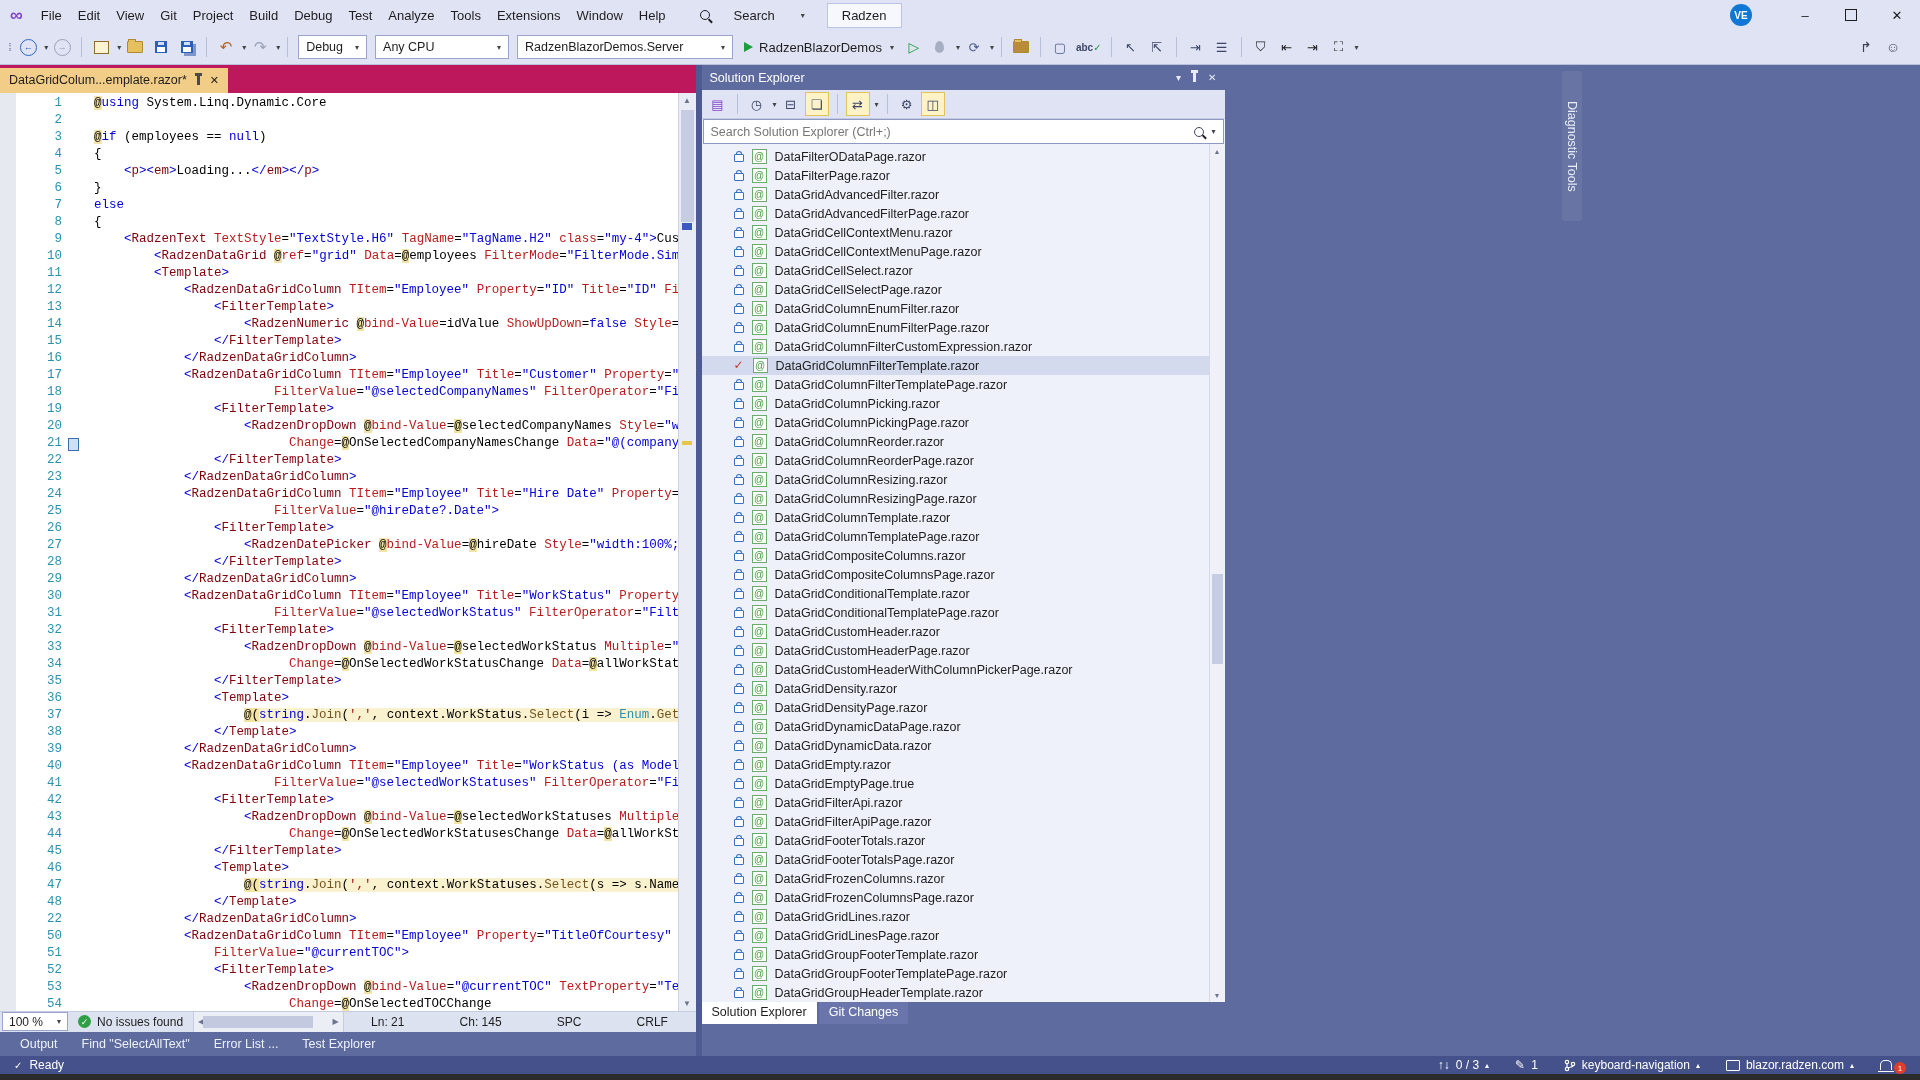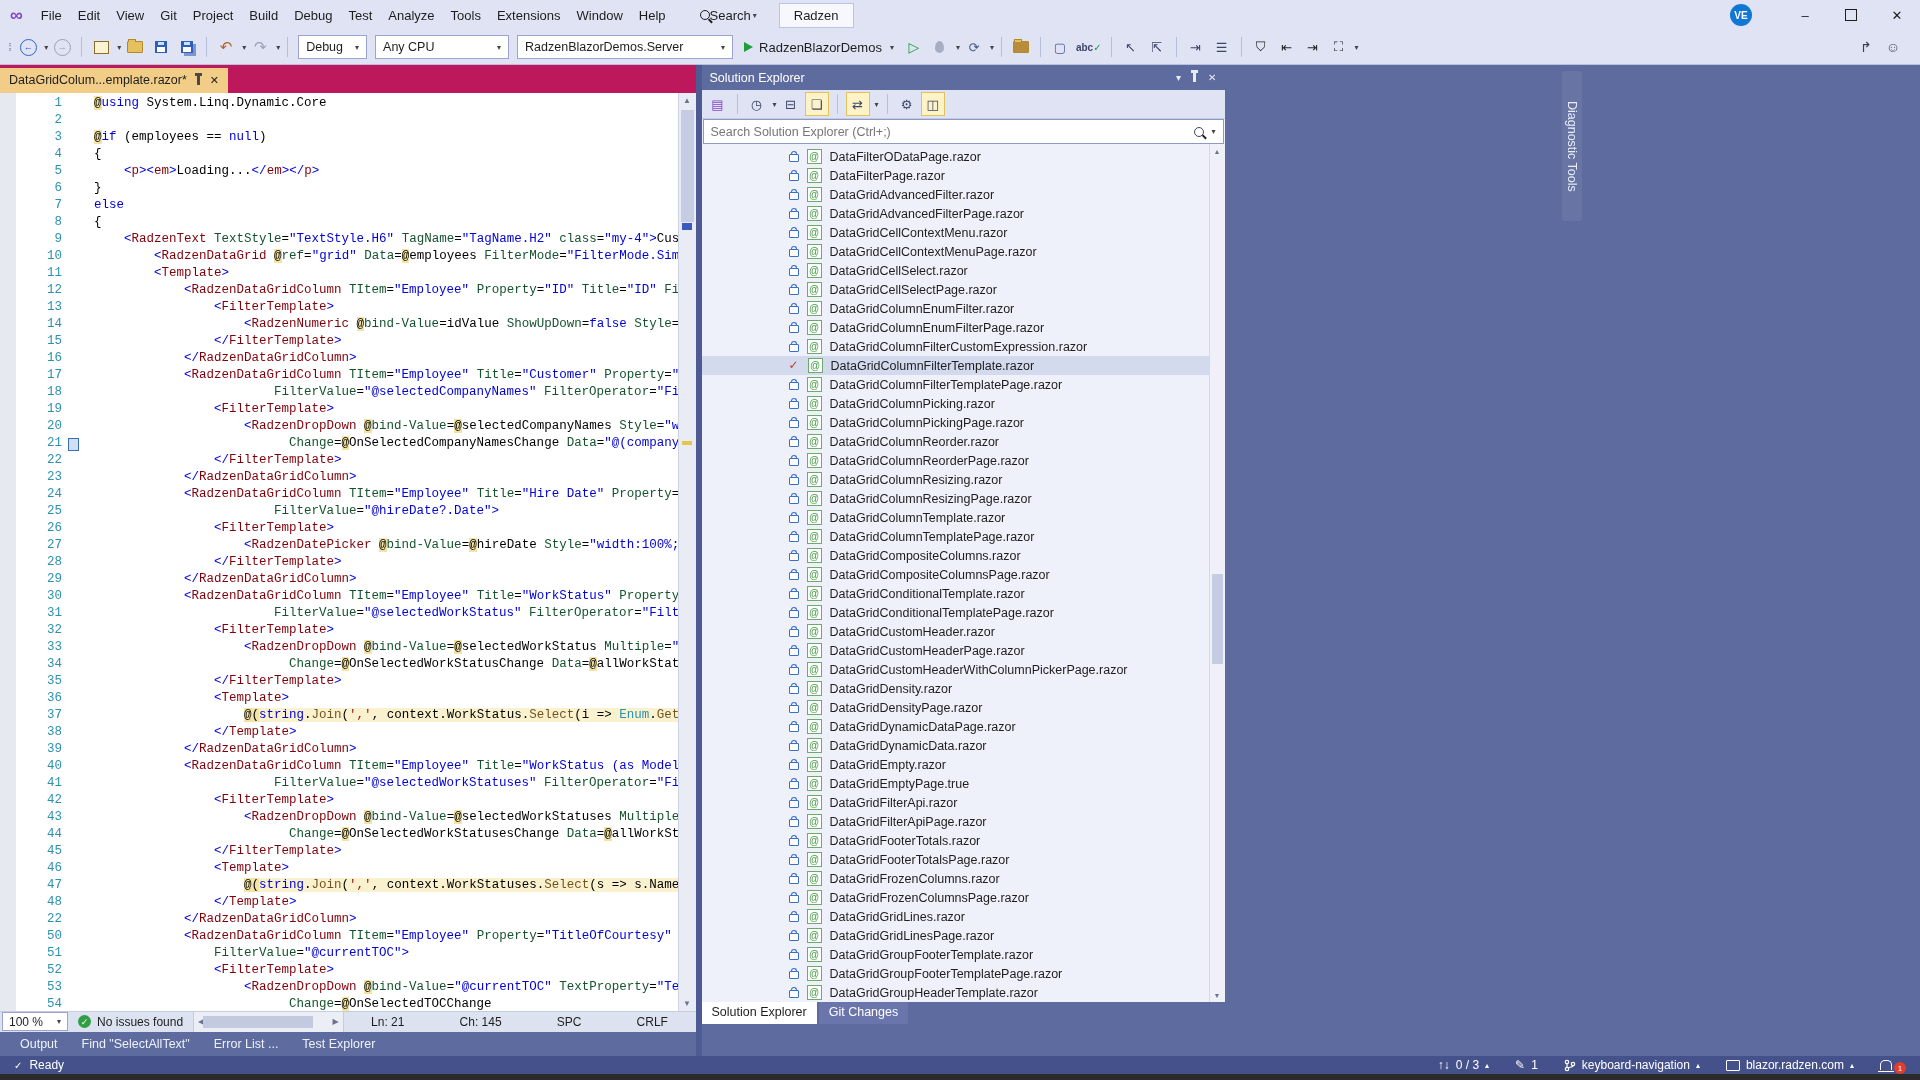--- a/index.html
+++ b/index.html
@@ -2,21 +2,21 @@
 <html><head>
 <meta charset="utf-8">
 <style>
   html,body{margin:0;padding:0;width:1920px;height:1080px;overflow:hidden;
     font-family:"Liberation Sans","DejaVu Sans",sans-serif;font-size:13px;color:#1e1e1e;
     background:#5d6b9e;}
   
   .titlebar{height:30px;background:#dfe3f4;display:flex;align-items:center;padding-left:8px;}
   .vs-logo{color:#8347c9;font-size:18px;font-weight:bold;margin:0 10px 0 2px;}
   .menu-item{padding:4px 8px;white-space:nowrap;}
-  .search-btn{display:flex;align-items:center;gap:0;padding:3px 10px;margin-left:16px;white-space:nowrap;}
+  .search-btn{display:flex;align-items:center;gap:24px;padding:3px 10px;margin-left:16px;white-space:nowrap;}
   .lens{width:8px;height:8px;border:1.5px solid #1e1e1e;border-radius:50%;position:relative;display:inline-block;}
   .lens::after{content:"";position:absolute;width:5px;height:1.5px;background:#1e1e1e;transform:rotate(45deg);right:-4px;bottom:-2px;}
   .caret-s{font-size:8px;color:#444;margin-left:2px;}
   .radzen-menu{background:#f6f8fe;border:1px solid #b9c4e8;padding:4px 14px;margin-left:12px;}
   .titlebar-right{margin-left:auto;display:flex;align-items:center;height:100%;}
   .avatar{width:22px;height:22px;border-radius:50%;background:#1077d4;color:#fff;font-size:10px;font-weight:bold;
     display:flex;align-items:center;justify-content:center;margin-right:30px;}
   .win-btn{width:46px;height:30px;display:flex;align-items:center;justify-content:center;color:#1e1e1e;font-size:13px;}
   .max-box{width:10px;height:10px;border:1px solid #1e1e1e;display:inline-block;}
   
@@ -50,21 +50,21 @@
   .tab-close{font-size:11px;}
   
   .code-wrap{height:918px;background:#fff;display:flex;position:relative;}
   .indicator-strip{position:absolute;left:0;top:0;bottom:0;width:16px;background:#e7e9f1;}
   .code-lines{flex:1;overflow:hidden;padding-top:2px;font-family:"Liberation Mono","DejaVu Sans Mono",monospace;font-size:12.5px;line-height:17px;position:relative;}
   .cl{display:flex;height:17px;white-space:pre;}
   .ln{width:62px;text-align:right;color:#2b91af;flex:none;}
   .lmargin{width:32px;flex:none;position:relative;}
   .mark{position:absolute;left:6px;top:3px;width:9px;height:11px;background:#cfe0f5;border:1px solid #3a6fb0;}
   .ctext{flex:1;overflow:hidden;white-space:pre;}
-  .c-p{color:#000;} .c-b{color:#0101d6;} .c-m{color:#80000a;} .c-r{color:#14532d;}
+  .c-p{color:#000;} .c-b{color:#0101d6;} .c-m{color:#80000a;} .c-r{color:#b91c1c;}
   .c-s{color:#a31515;} .c-t{color:#2b91af;} .c-f{color:#74531f;}
   .c-a{color:#000;background:#f3e4a6;}
   .c-y{background:#faf2ce;}
   .vscroll{width:17px;background:#e9ecf5;border-left:1px solid #cdd2e4;position:relative;flex:none;font-size:8px;color:#6b7390;text-align:center;}
   .vs-arrow{height:15px;display:flex;align-items:center;justify-content:center;}
   .vs-arrow.bottom{position:absolute;bottom:0;left:0;right:0;}
   .vthumb{position:absolute;left:2px;right:2px;top:17px;height:112px;background:#c6cde2;}
   .vmark-blue{position:absolute;left:3px;width:10px;height:7px;top:130px;background:#3a5bbd;}
   .vmark-yellow{position:absolute;left:3px;width:10px;height:4px;top:348px;background:#e8c54a;}
   
@@ -89,21 +89,21 @@
   .se-header-icons{margin-left:auto;display:flex;gap:12px;align-items:center;color:#e9ecf8;font-size:10px;}
   .pin-w{width:3px;height:9px;background:#e9ecf8;position:relative;display:inline-block;}
   .pin-w::before{content:"";position:absolute;top:-3px;left:-2px;width:7px;height:3px;background:#e9ecf8;}
   .se-toolbar{height:28px;background:#dfe3f4;display:flex;align-items:center;gap:3px;padding:0 5px;border-bottom:1px solid #c6cce0;}
   .se-tb-btn{min-width:22px;height:22px;display:flex;align-items:center;justify-content:center;font-size:13px;color:#3d4668;}
   .se-tb-btn.on{background:#fdf3c6;border:1px solid #e0c25f;}
   .se-tb-btn .purple{color:#8347c9;}
   .se-search{height:23px;margin:0 1px;background:#fff;border:1px solid #8f9ac4;display:flex;align-items:center;padding:0 7px;font-size:12.5px;color:#767676;}
   .se-search .right{margin-left:auto;display:flex;align-items:center;gap:5px;color:#3d4668;}
   .se-list{flex:1;position:relative;overflow:hidden;padding-top:3px;background:#eef1f9;}
-  .se-row{height:19px;display:flex;align-items:center;padding-left:87px;font-size:12.5px;gap:8px;white-space:nowrap;}
+  .se-row{height:19px;display:flex;align-items:center;padding-left:32px;font-size:12.5px;gap:8px;white-space:nowrap;}
   .se-row.sel{background:#d4daee;}
   .i-lock{width:8px;height:6px;background:#fff;border:1.5px solid #3a6fc4;border-radius:1px;position:relative;display:inline-block;margin-top:3px;flex:none;}
   .i-lock::before{content:"";position:absolute;top:-4px;left:1px;width:4px;height:3px;border:1.5px solid #3a6fc4;border-bottom:none;border-radius:3px 3px 0 0;}
   .i-check{color:#c0392b;font-weight:bold;font-size:12px;width:11px;flex:none;margin-top:-2px;}
   .i-razor{width:13px;height:13px;border:1px solid #6cab6c;background:#fff;color:#3f9c3f;font-size:10px;display:flex;align-items:center;justify-content:center;flex:none;}
   .i-razor::after{content:"@";}
   .se-scroll{position:absolute;right:0;top:0;bottom:0;width:15px;background:#f0f1f8;border-left:1px solid #d5d9e8;font-size:7px;color:#6b7390;text-align:center;}
   .se-thumb{position:absolute;left:2px;right:2px;top:430px;height:90px;background:#c6cde2;}
   .se-tabs{height:22px;display:flex;background:#5d6b9e;align-items:stretch;}
   .se-tab{padding:3px 10px;font-size:12.5px;white-space:nowrap;}

